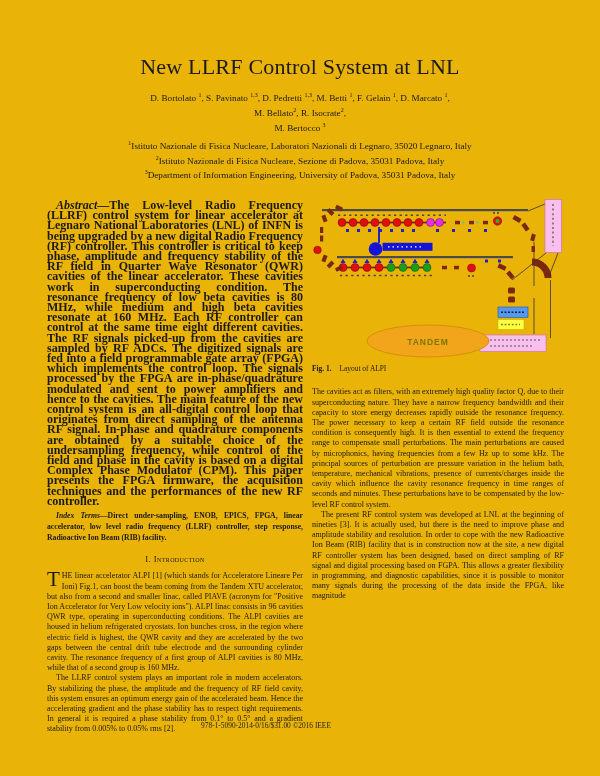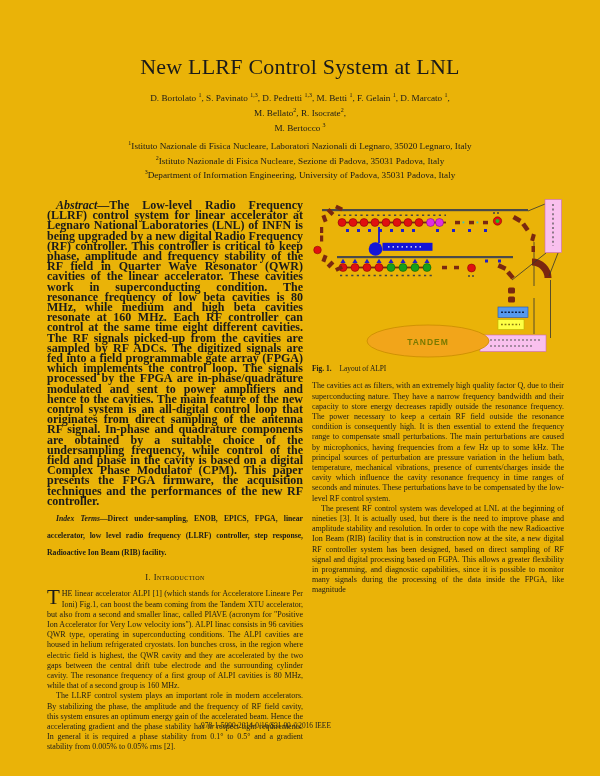--- a/index.html
+++ b/index.html
@@ -20,32 +20,32 @@
   .affils{margin-top:4px;font-size:9.2px;line-height:11.5px;}
   .affils sup{font-size:6px;}
 
   .col{position:absolute;text-align:justify;font-size:8px;line-height:10.2px;}
   .col-left{left:47px;top:200px;width:256px;}
   .col-right{left:312px;top:198px;width:252px;}
 
   p{margin:0;}
   .abstract{font-weight:bold;font-size:12px;line-height:10.2px;text-indent:9px;}
   .abstract .lead{font-style:italic;}
-  .indexterms{font-weight:bold;font-size:7.7px;line-height:17px;text-indent:9px;margin-top:4px;}
+  .indexterms{font-weight:bold;font-size:7.7px;line-height:11px;text-indent:9px;margin-top:4px;}
   .indexterms .lead{font-style:italic;}
   .sec-head{text-align:center;font-variant:small-caps;font-size:8.6px;
             letter-spacing:.4px;margin-top:11px;margin-bottom:7px;font-weight:400;}
   .body-p{font-size:8px;line-height:10.2px;}
   .indent{text-indent:9px;}
   .dropcap{float:left;font-size:21px;line-height:17px;padding-right:2px;font-weight:400;}
 
   .figure-block{width:253px;}
   .fig-caption{font-size:7.4px;margin-top:3px;text-align:left;}
   .fig-caption .cap-label{margin-right:8px;font-weight:bold;}
-  .right-text{margin-top:7px;}
+  .right-text{margin-top:13px;}
 
   .footer{position:absolute;left:0;top:721px;width:532px;text-align:center;font-size:7.4px;color:#222;}
 
   
   .cav-red{fill:var(--cavity-red);stroke:#7a0000;stroke-width:.5;}
   .cav-green{fill:var(--cavity-green);stroke:#055505;stroke-width:.5;}
   .cav-magenta{fill:var(--cavity-magenta);stroke:#770077;stroke-width:.5;}
   .mark{fill:var(--marker-blue);}
   .dip{fill:var(--dipole-brown);}
   .girder{fill:var(--girder-gray);}

